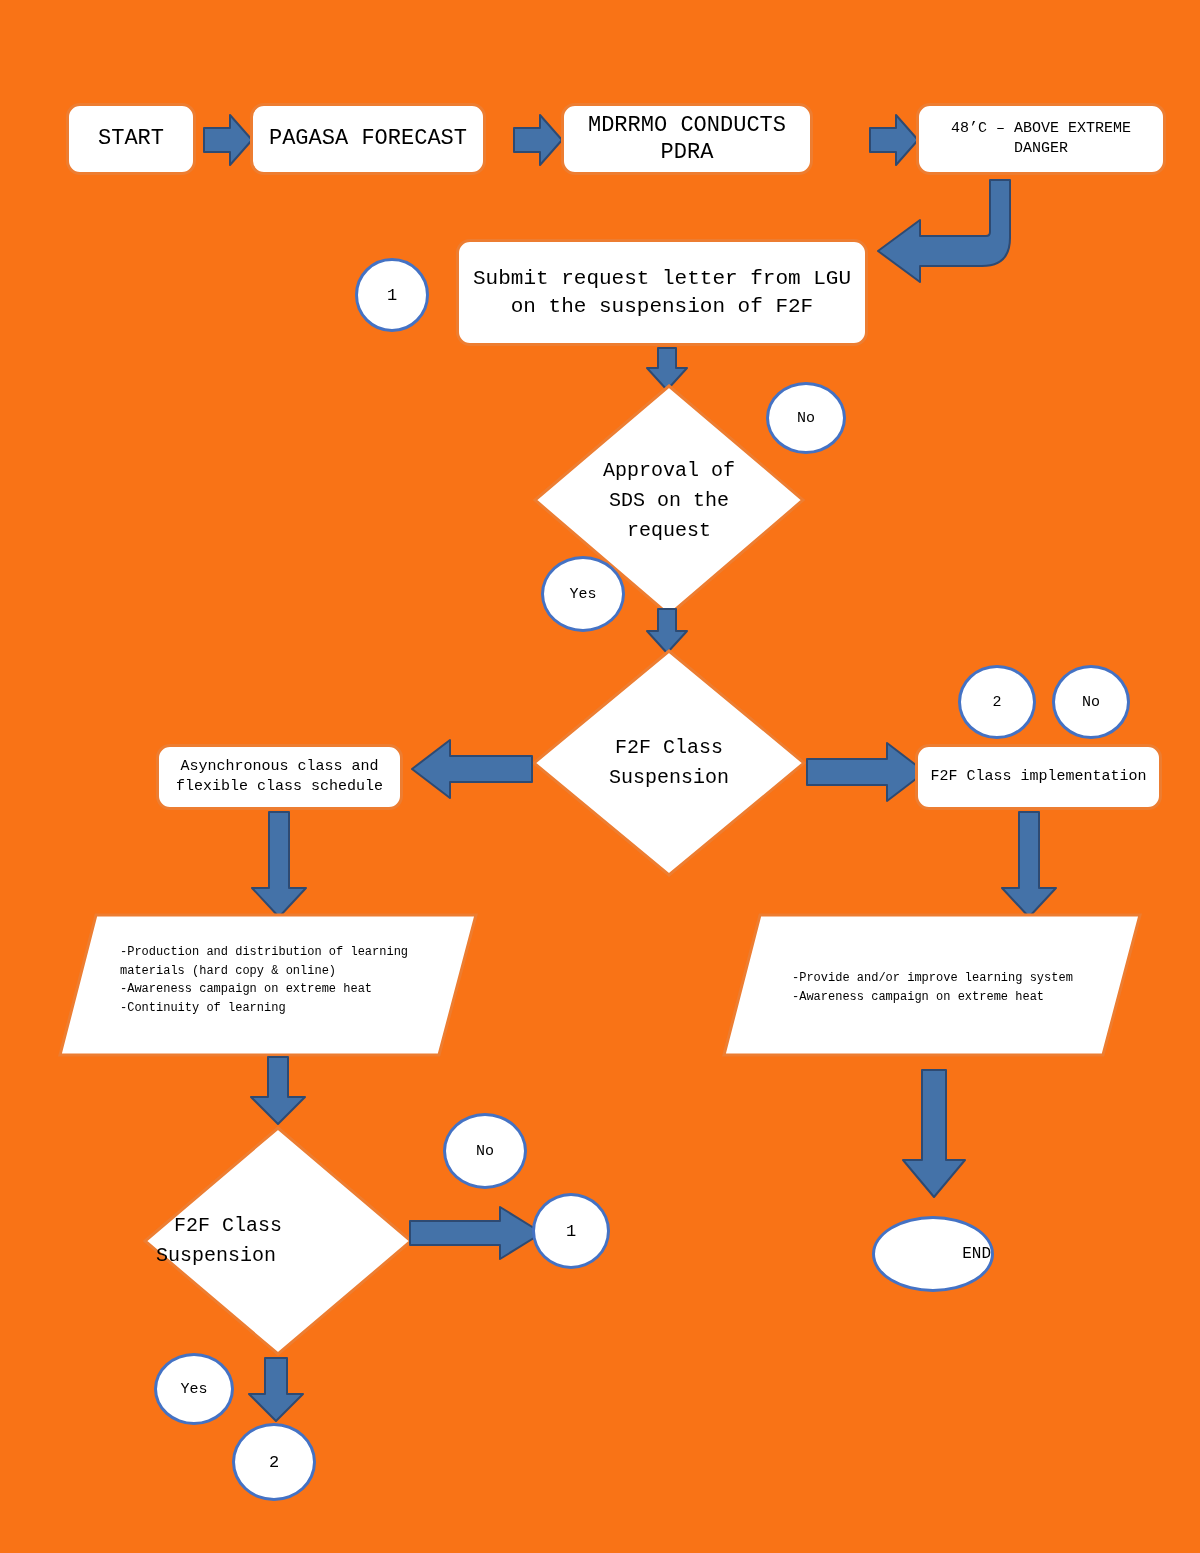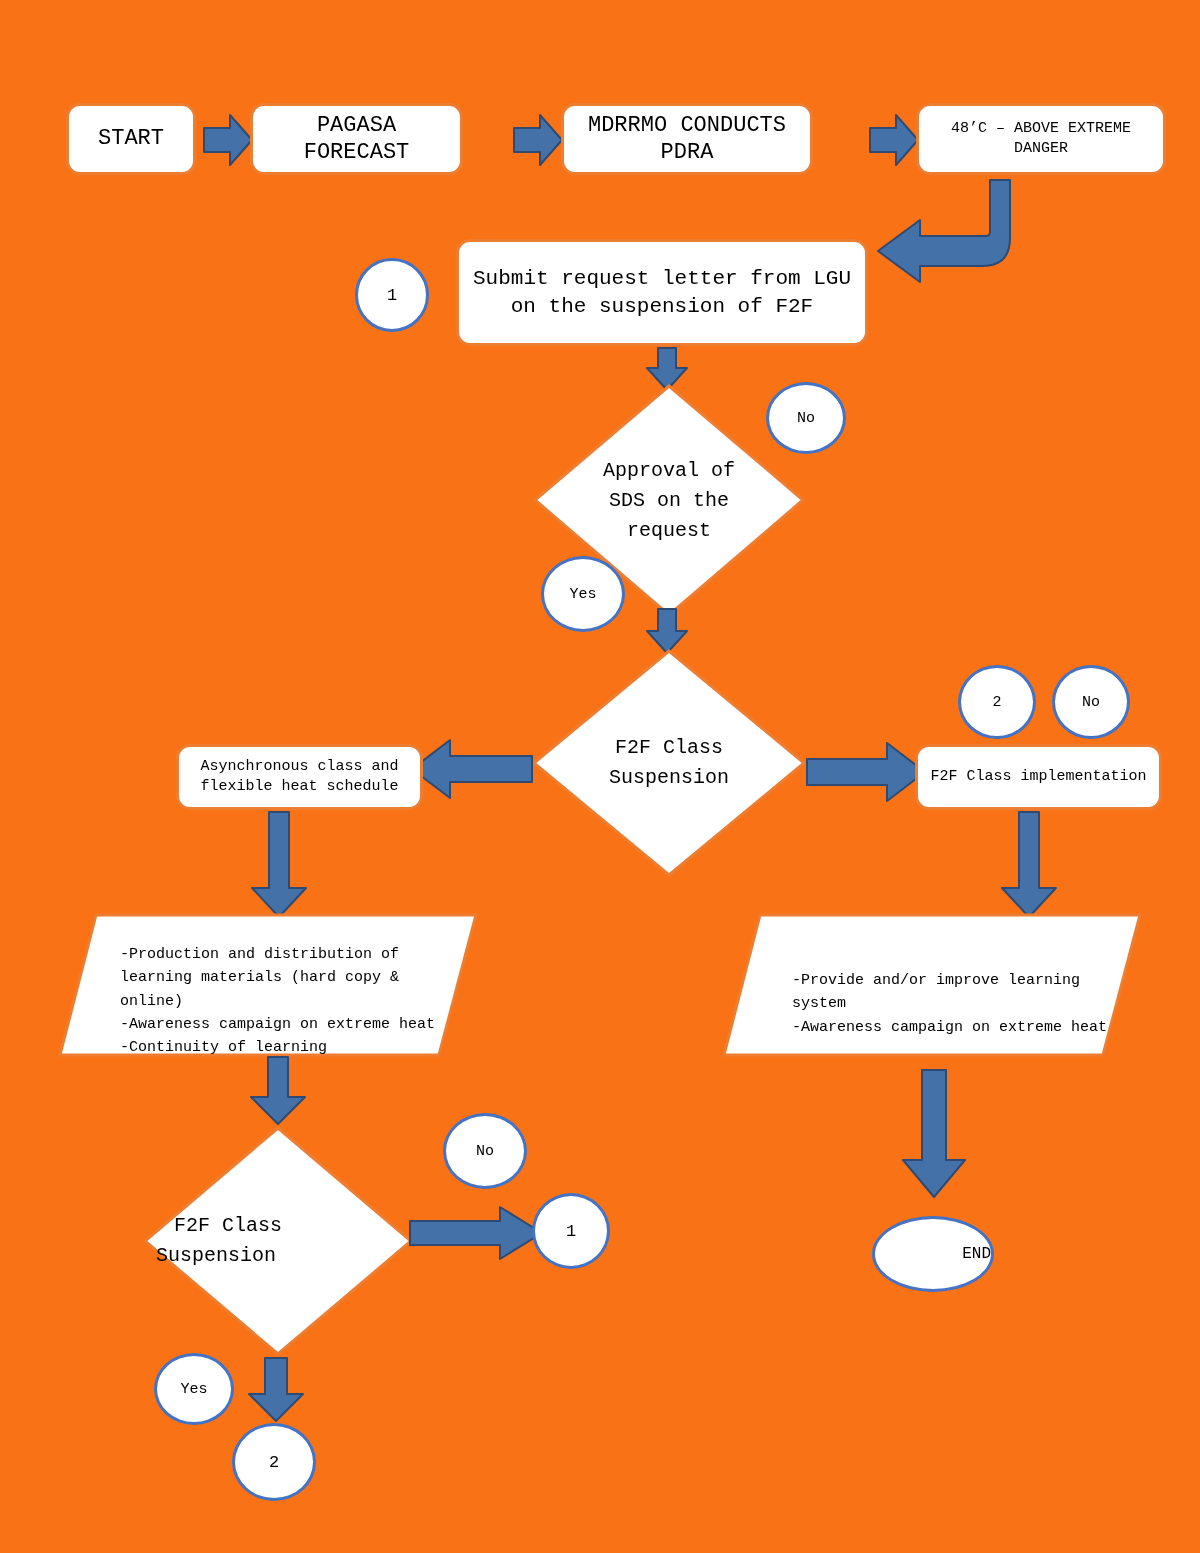--- a/index.html
+++ b/index.html
@@ -86,21 +86,21 @@
     padding-left: 14px;
     box-sizing: border-box;
     text-align: left;
   }
   
   .para-wrap { position: absolute; }
   .para-wrap svg { position: absolute; left:0; top:0; overflow: visible; }
   .para-text {
     position: absolute;
     color: #000;
-    font-size: 15px;
+    font-size: 12px;
     line-height: 1.55;
     white-space: pre-line;
   }
   
   .arrow {
     position: absolute;
     overflow: visible;
   }
   .arrow polygon, .arrow path {
     fill: #4472A8;
@@ -115,21 +115,21 @@
 <div id="canvas">
 
   <div class="node rbox" style="left:66px; top:103px; width:130px; height:72px;">
     <span>START</span>
   </div>
 
   <svg class="arrow" style="left:202px; top:112px;" width="52" height="56" viewBox="0 0 52 56">
     <polygon points="2,16 28,16 28,3 50,28 28,53 28,40 2,40"></polygon>
   </svg>
 
-  <div class="node rbox" style="left:250px; top:103px; width:213px; height:72px;">
+  <div class="node rbox" style="left:250px; top:103px; width:236px; height:72px;">
     <span>PAGASA FORECAST</span>
   </div>
 
   <svg class="arrow" style="left:512px; top:112px;" width="52" height="56" viewBox="0 0 52 56">
     <polygon points="2,16 28,16 28,3 50,28 28,53 28,40 2,40"></polygon>
   </svg>
 
   <div class="node rbox" style="left:561px; top:103px; width:252px; height:72px;">
     <span>MDRRMO CONDUCTS PDRA</span>
   </div>
@@ -190,23 +190,23 @@
     <div class="diamond-label">
       <span>F2F Class</span>
       <span>Suspension</span>
     </div>
   </div>
 
   <svg class="arrow" style="left:410px; top:738px;" width="124" height="62" viewBox="0 0 124 62">
     <polygon points="2,31 40,2 40,18 122,18 122,44 40,44 40,60"></polygon>
   </svg>
 
-  <div class="node rbox small" style="left:176px; top:744px; width:247px; height:66px; flex-direction:column;">
+  <div class="node rbox small" style="left:156px; top:744px; width:247px; height:66px; flex-direction:column;">
     <span>Asynchronous class and</span>
-    <span>flexible heat schedule</span>
+    <span>flexible class schedule</span>
   </div>
 
   <svg class="arrow" style="left:805px; top:741px;" width="122" height="62" viewBox="0 0 122 62">
     <polygon points="2,18 82,18 82,2 120,31 82,60 82,44 2,44"></polygon>
   </svg>
 
   <div class="node circ" style="left:958px; top:665px; width:78px; height:74px;">
     <span>2</span>
   </div>
 

